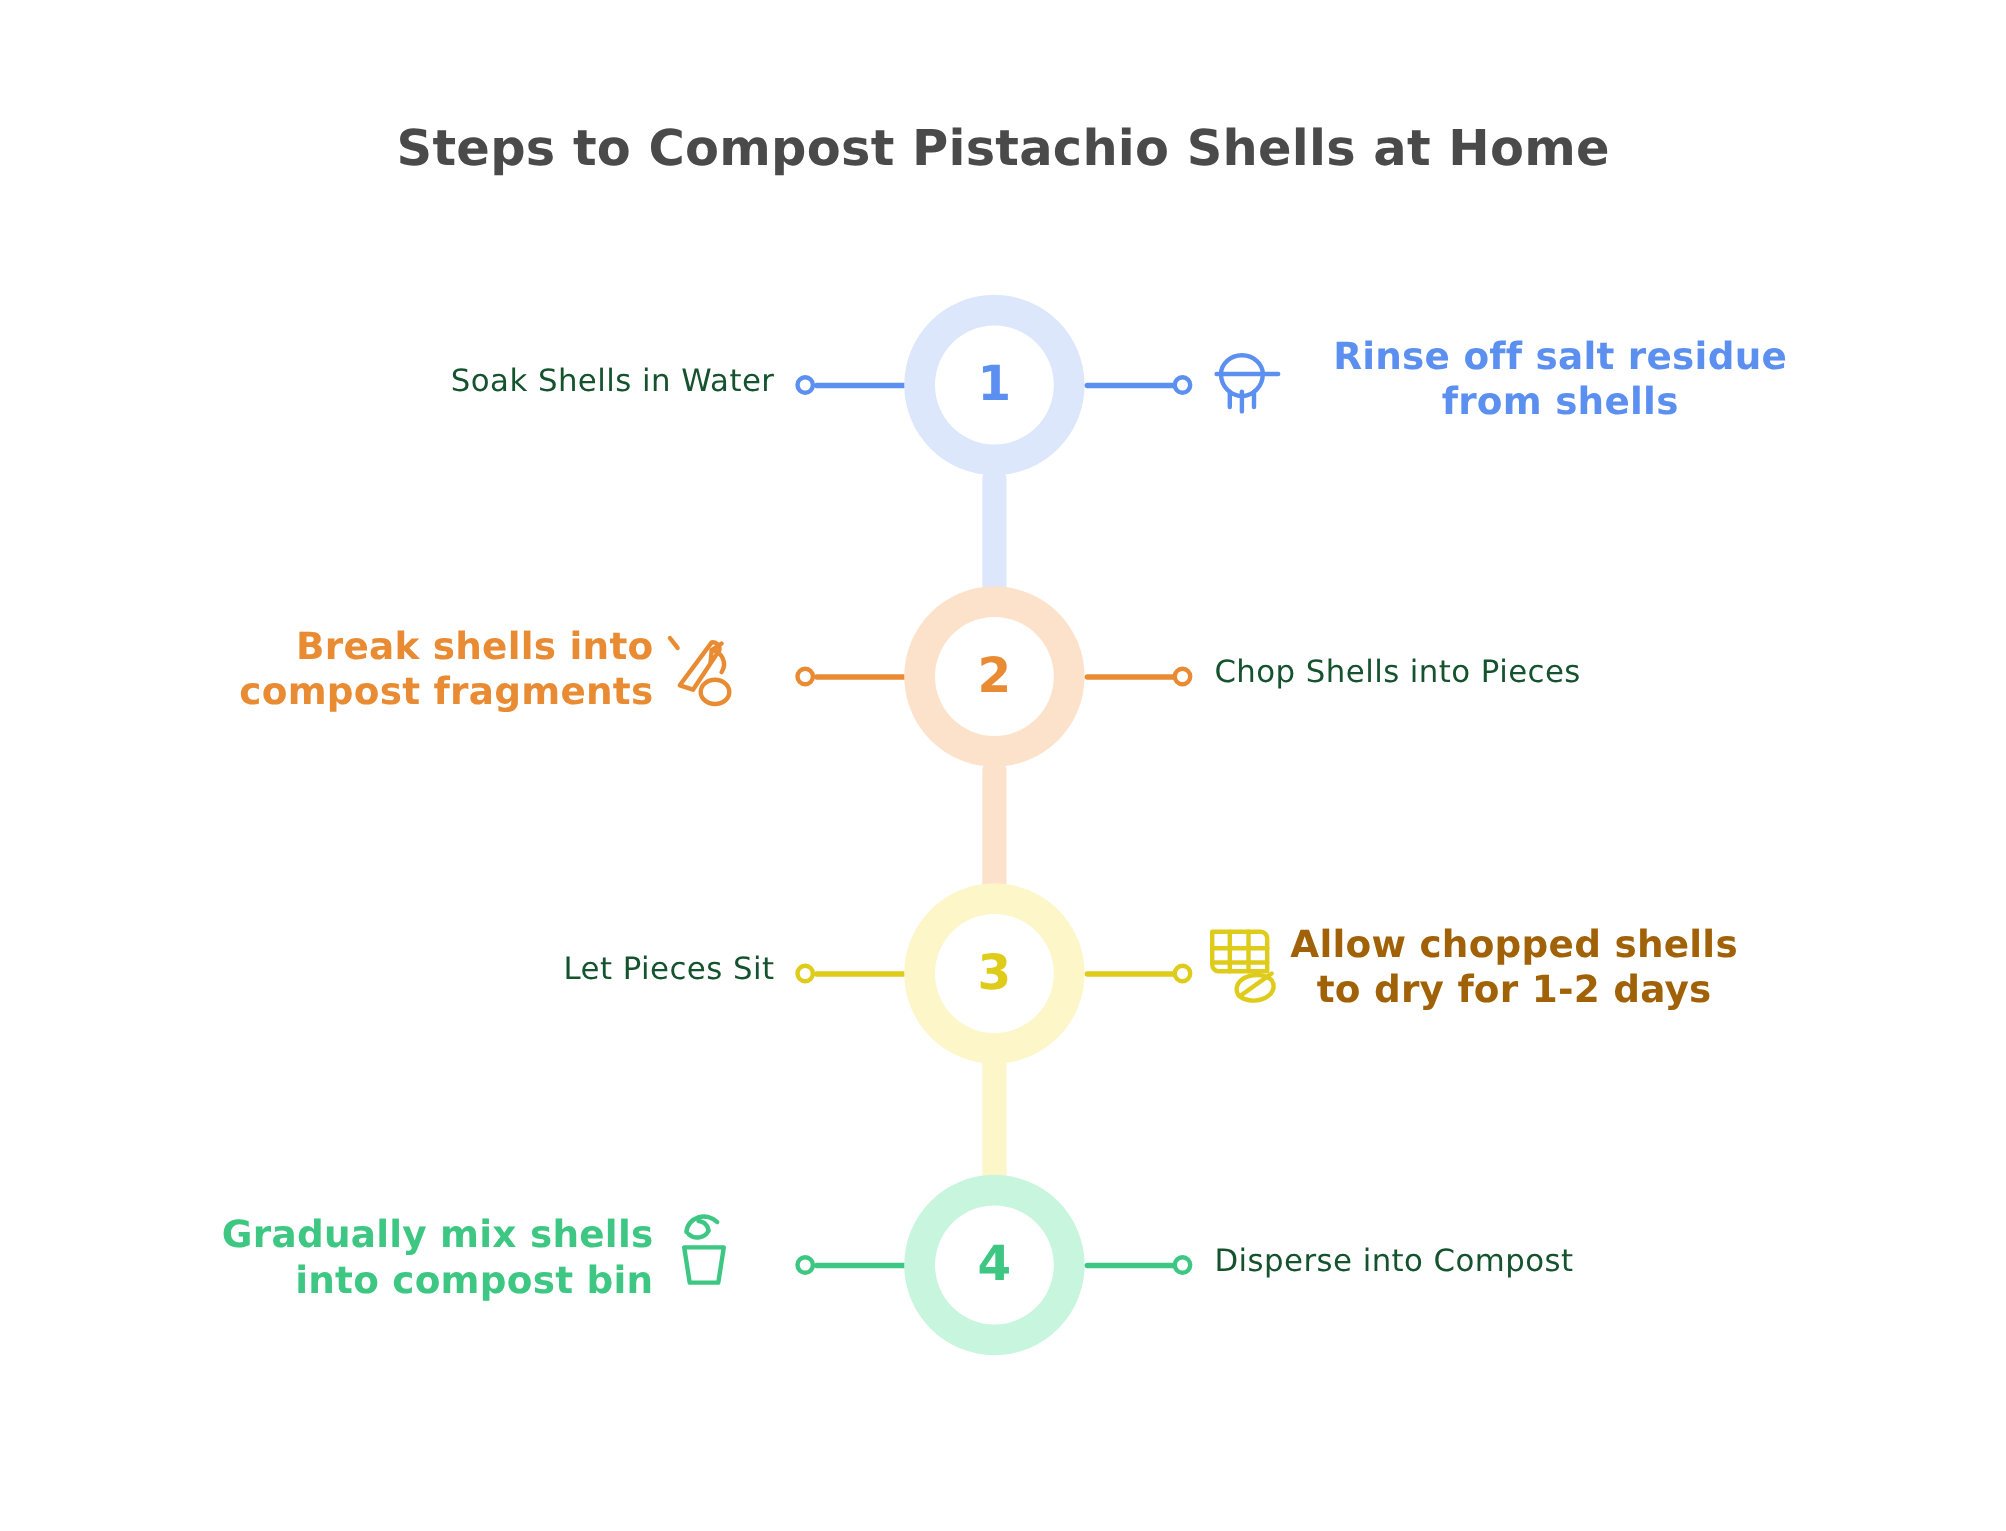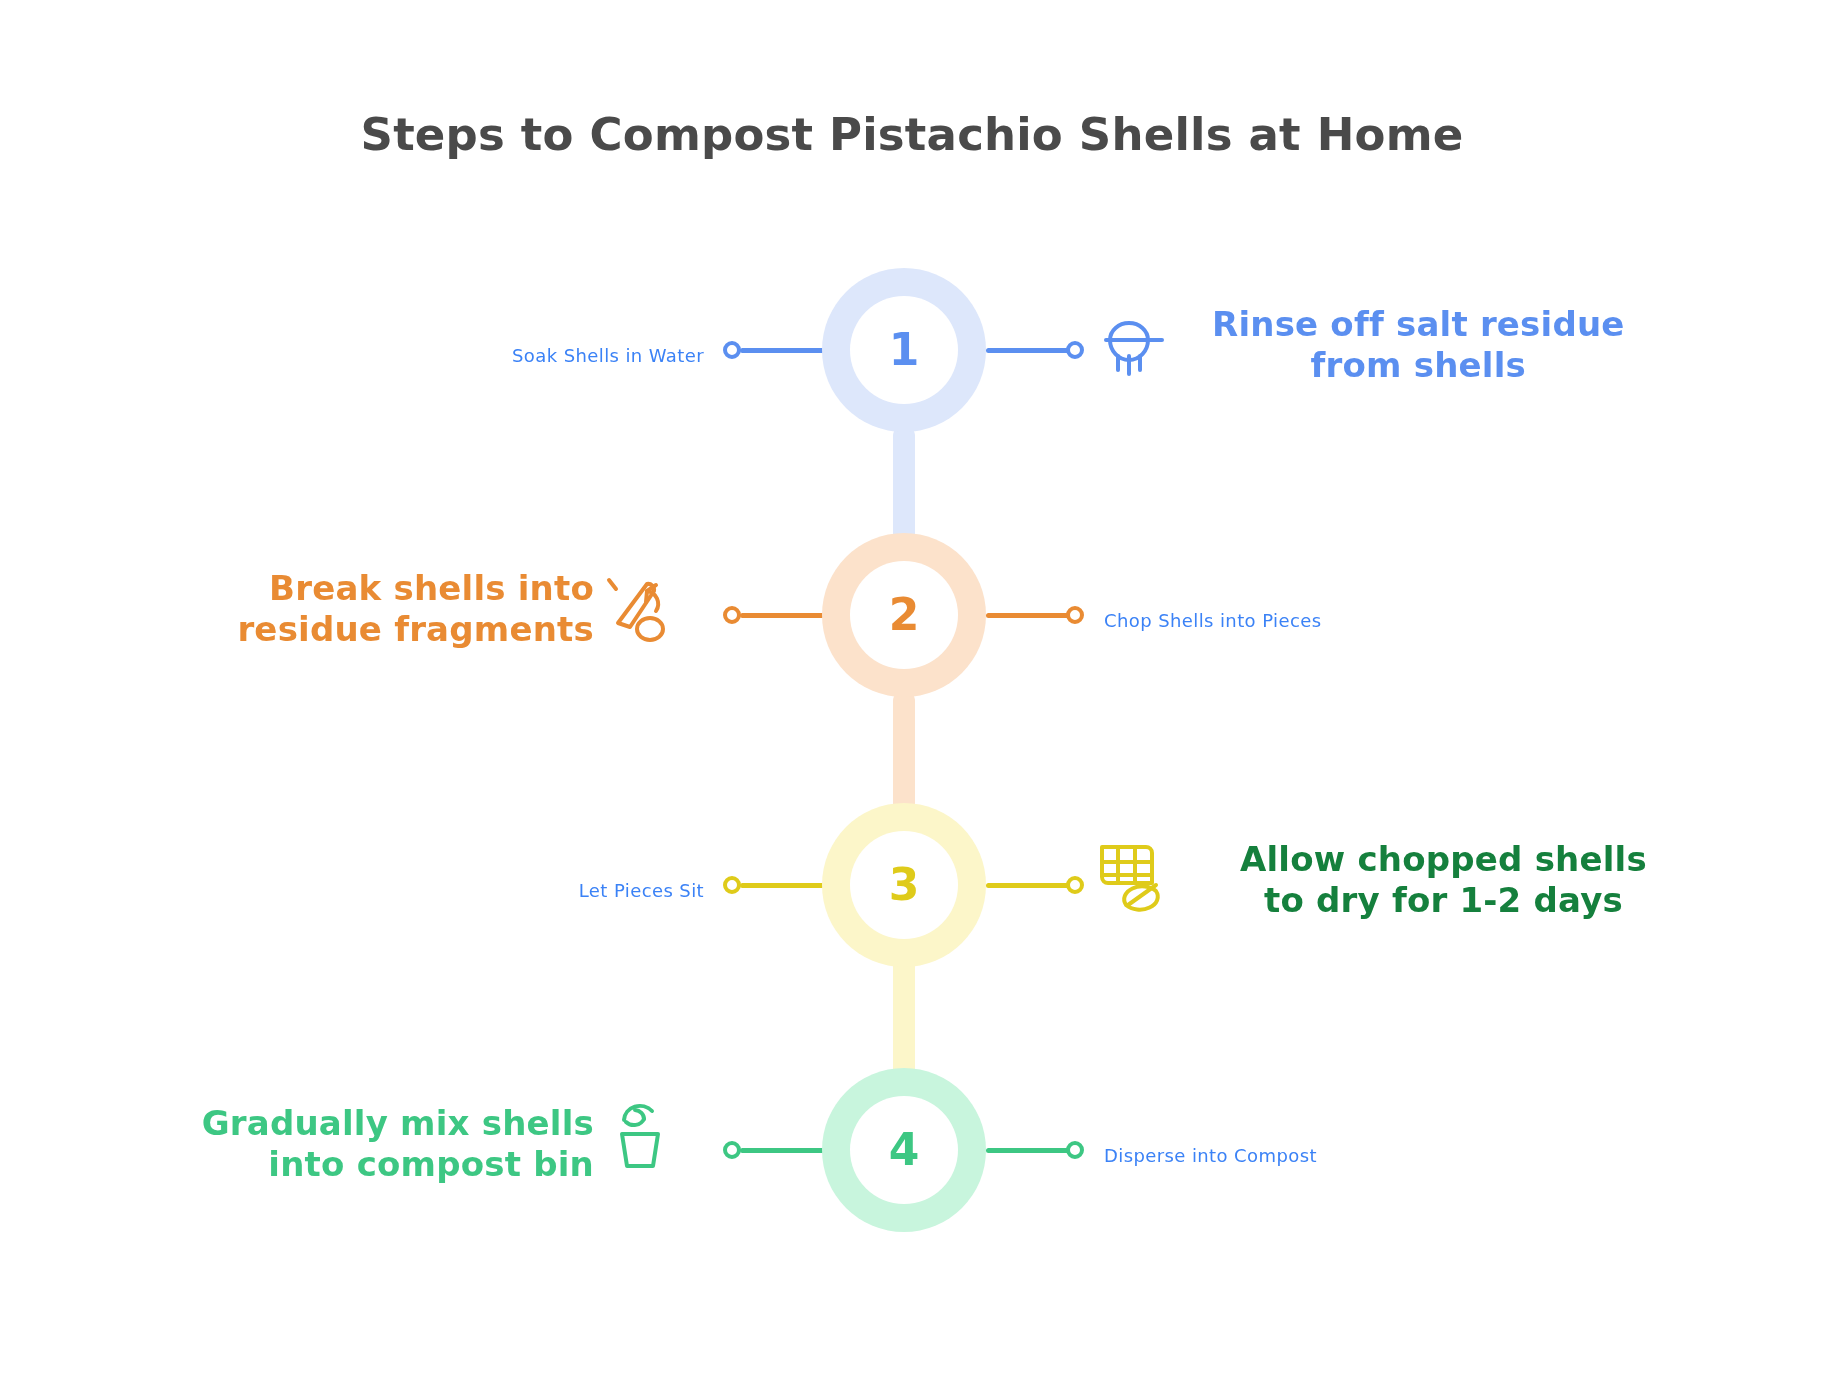--- a/index.html
+++ b/index.html
@@ -94,25 +94,24 @@
     background: #ffffff;
     box-sizing: border-box;
     border-width: 4px;
     border-style: solid;
   }
 
   
   .plain-label {
     position: absolute;
     font-family: "DejaVu Sans", sans-serif;
-    font-size: 18px;
-    color: #3b82f6;
+    font-size: 28px;
+    color: #14532d;
     white-space: nowrap;
     letter-spacing: 0.4px;
-    margin-top: 16px;
   }
   .plain-label.right { text-align: right; }
   .plain-label.left  { text-align: right; }
 
   
   .desc-label {
     position: absolute;
     font-family: "DejaVu Sans", sans-serif;
     font-weight: bold;
     font-size: 34px;
@@ -166,21 +165,21 @@
       </svg>
     </div>
 
     <div class="desc-label right" style="left:1212px; top:-46px; color:#5B8FF0;">Rinse off salt residue
 from shells</div>
   </div>
 
   <div class="step" style="top:615px;">
 
     <div class="desc-label left" style="right:1230px; top:-47px; color:#E98B33;">Break shells into
-residue fragments</div>
+compost fragments</div>
 
     <div class="icon-wrap" style="left:600px; top:-48px;">
       <svg viewBox="0 0 78 78" width="78" height="78" fill="none" stroke="#E98B33" stroke-width="4" stroke-linecap="round" stroke-linejoin="round">
         <line x1="9" y1="13" x2="16" y2="22"></line>
         <path d="M18 56 L47 17 a6 6 0 0 1 7 7 L30 60 z"></path>
         <path d="M56 44 a13 13 0 0 0 -9 -20"></path>
         <path d="M47 24 l9 -6 M47 24 l-1 11"></path>
         <ellipse cx="50" cy="62" rx="13" ry="11"></ellipse>
       </svg>
     </div>
@@ -221,21 +220,21 @@
         <path d="M12 12 h44 a6 6 0 0 1 6 6 v30 h-44 a6 6 0 0 1 -6 -6 z"></path>
         <line x1="28" y1="12" x2="28" y2="48"></line>
         <line x1="45" y1="12" x2="45" y2="48"></line>
         <line x1="12" y1="27" x2="62" y2="27"></line>
         <line x1="12" y1="40" x2="62" y2="40"></line>
         <path d="M36 70 a18 13 0 0 1 30 -14 a18 13 0 0 1 -30 14 z"></path>
         <line x1="38" y1="70" x2="66" y2="50"></line>
       </svg>
     </div>
 
-    <div class="desc-label right" style="left:1240px; top:-46px; color:#15803d;">Allow chopped shells
+    <div class="desc-label right" style="left:1173px; top:-46px; color:#a16207;">Allow chopped shells
 to dry for 1-2 days</div>
   </div>
 
   <div class="step" style="top:1150px;">
 
     <div class="desc-label left" style="right:1230px; top:-47px; color:#3DC783;">Gradually mix shells
 into compost bin</div>
 
     <div class="icon-wrap" style="left:608px; top:-56px;">
       <svg viewBox="0 0 78 78" width="78" height="78" fill="none" stroke="#3DC783" stroke-width="4" stroke-linecap="round" stroke-linejoin="round">

